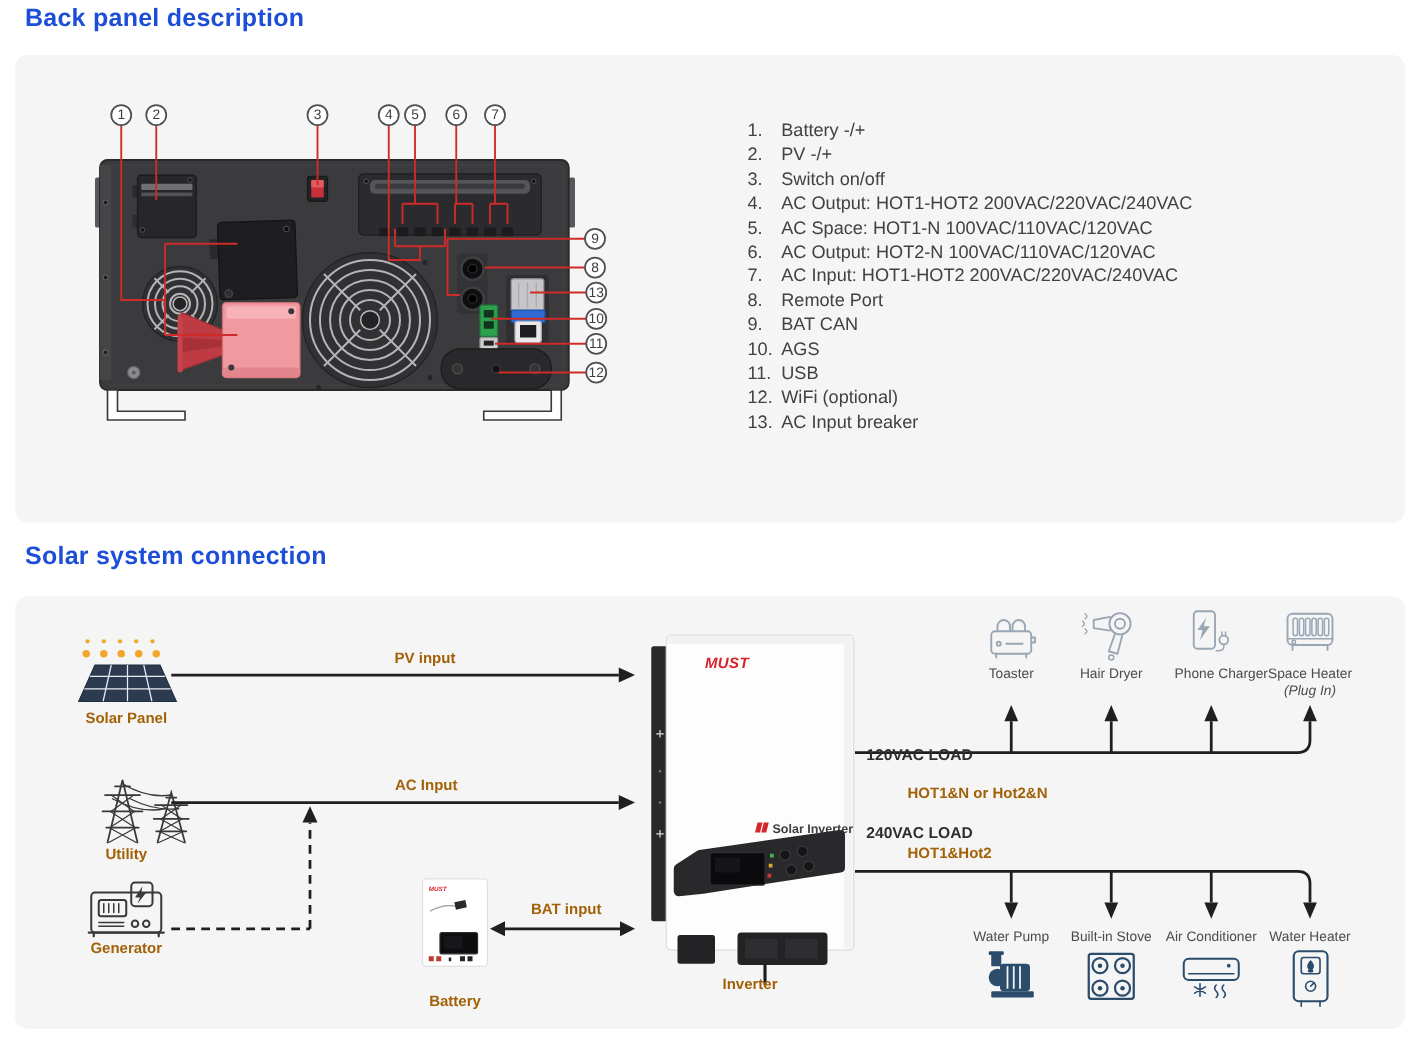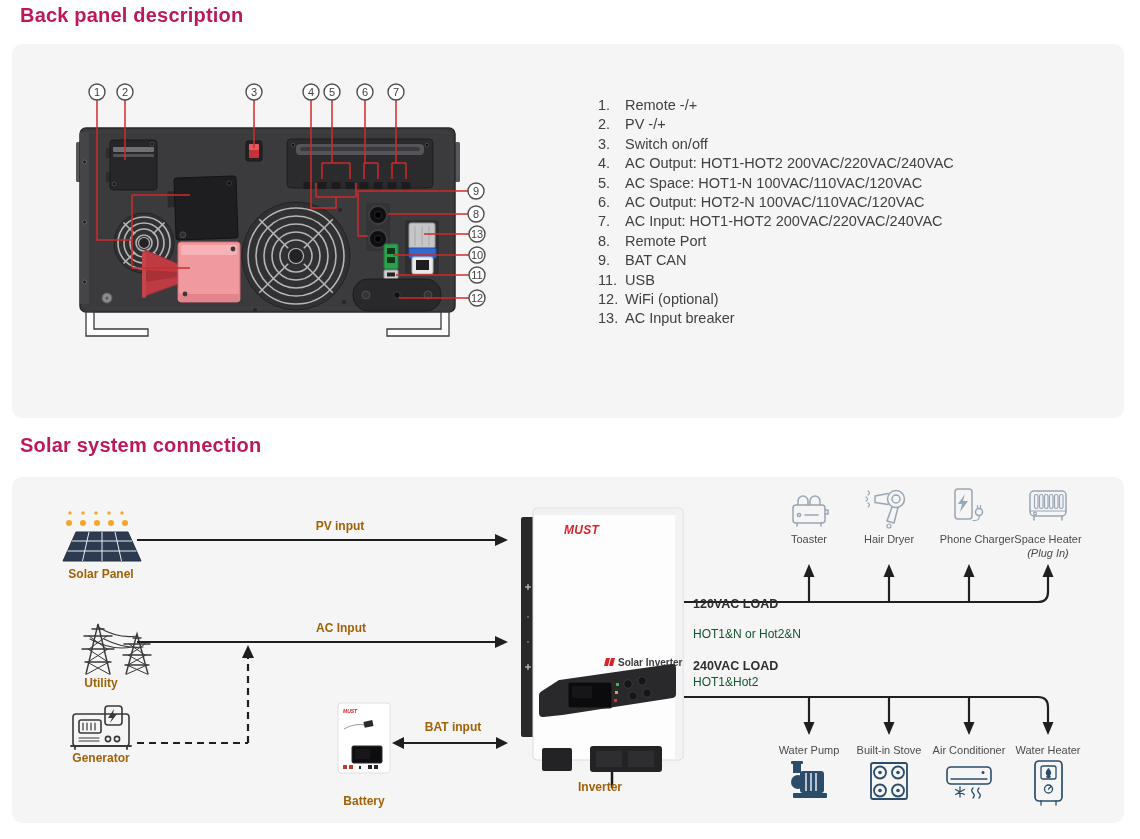--- a/index.html
+++ b/index.html
@@ -2,21 +2,21 @@
 <html><head>
 <meta charset="utf-8">
 <style>
   html,body{margin:0;padding:0;}
   body{
     width:1140px;height:839px;position:relative;overflow:hidden;
     background:#ffffff;color:#3a3a3c;
     font-family:"Liberation Sans",sans-serif;
     -webkit-font-smoothing:antialiased;
   }
-  .section-title{position:absolute;left:20px;font-size:20px;font-weight:700;color:#be185d;letter-spacing:.2px;}
+  .section-title{position:absolute;left:20px;font-size:20px;font-weight:700;color:#1d4ed8;letter-spacing:.2px;}
   #title-back{top:4px;}
   #title-solar{top:434px;}
   .panel{position:absolute;left:12px;width:1112px;background:#f5f5f6;border-radius:10px;}
   #panel-back{top:44px;height:374px;}
   #panel-solar{top:477px;height:346px;}
   svg.layer{position:absolute;left:0;top:0;}
 
   
   .legend{position:absolute;left:586px;top:52px;}
   .legend-row{display:flex;font-size:14.5px;line-height:19.4px;color:#414143;}
@@ -24,21 +24,21 @@
 
   
   .callout-circle{fill:#ffffff;stroke:#4f4f51;stroke-width:1.4;}
   .callout-num{font-size:11px;fill:#3e3e40;text-anchor:middle;}
   .red{stroke:#cf2b28;stroke-width:1.5;fill:none;}
 
   
   .lbl{position:absolute;font-weight:700;font-size:12px;color:#a16207;transform:translateX(-50%);white-space:nowrap;}
   .lbl.small{font-weight:400;font-size:11px;color:#4b4b4d;}
   .load-head{position:absolute;font-size:12.5px;font-weight:700;color:#2e2e30;white-space:nowrap;}
-  .load-sub{position:absolute;font-size:12px;font-weight:400;color:#14532d;white-space:nowrap;}
+  .load-sub{position:absolute;font-size:12px;font-weight:700;color:#a16207;white-space:nowrap;margin-left:33px;}
 
   
   .brand{font-family:"Liberation Sans",sans-serif;font-style:italic;font-weight:700;font-size:12px;fill:#d8232a;letter-spacing:.3px;}
   .brand-sm{font-family:"Liberation Sans",sans-serif;font-style:italic;font-weight:700;font-size:5px;fill:#d8232a;}
   .front-text{font-family:"Liberation Sans",sans-serif;font-weight:700;font-size:10px;fill:#3e3e40;}
 </style>
 </head>
 <body>
 
 <div class="section-title" id="title-back">Back panel description</div>
@@ -222,21 +222,21 @@
         <circle cx="465" cy="254" r="8" class="callout-circle"></circle>
         <text x="465" y="254" dy="3.6" class="callout-num">12</text>
         <circle cx="465" cy="190" r="8" class="callout-circle"></circle>
         <text x="465" y="190" dy="3.6" class="callout-num">13</text>
       </g>
   </svg>
 
   <div class="legend">
       <div class="legend-row">
         <span class="legend-num">1.</span>
-        <span class="legend-label">Remote -/+</span>
+        <span class="legend-label">Battery -/+</span>
       </div>
       <div class="legend-row">
         <span class="legend-num">2.</span>
         <span class="legend-label">PV -/+</span>
       </div>
       <div class="legend-row">
         <span class="legend-num">3.</span>
         <span class="legend-label">Switch on/off</span>
       </div>
       <div class="legend-row">
@@ -255,20 +255,24 @@
         <span class="legend-num">7.</span>
         <span class="legend-label">AC Input: HOT1-HOT2 200VAC/220VAC/240VAC</span>
       </div>
       <div class="legend-row">
         <span class="legend-num">8.</span>
         <span class="legend-label">Remote Port</span>
       </div>
       <div class="legend-row">
         <span class="legend-num">9.</span>
         <span class="legend-label">BAT CAN</span>
+      </div>
+      <div class="legend-row">
+        <span class="legend-num">10.</span>
+        <span class="legend-label">AGS</span>
       </div>
       <div class="legend-row">
         <span class="legend-num">11.</span>
         <span class="legend-label">USB</span>
       </div>
       <div class="legend-row">
         <span class="legend-num">12.</span>
         <span class="legend-label">WiFi (optional)</span>
       </div>
       <div class="legend-row">

